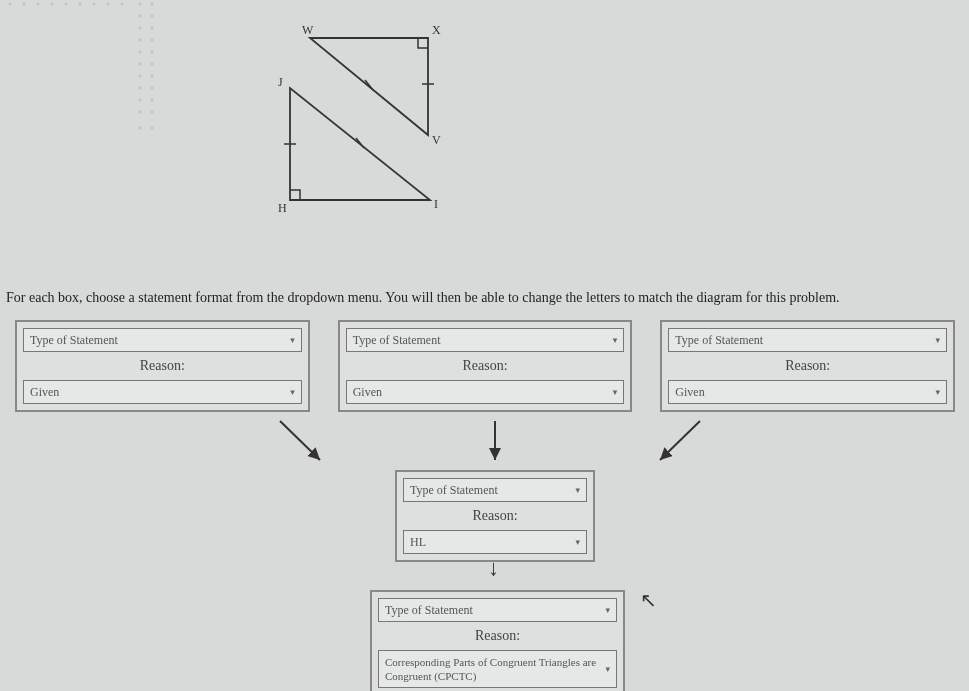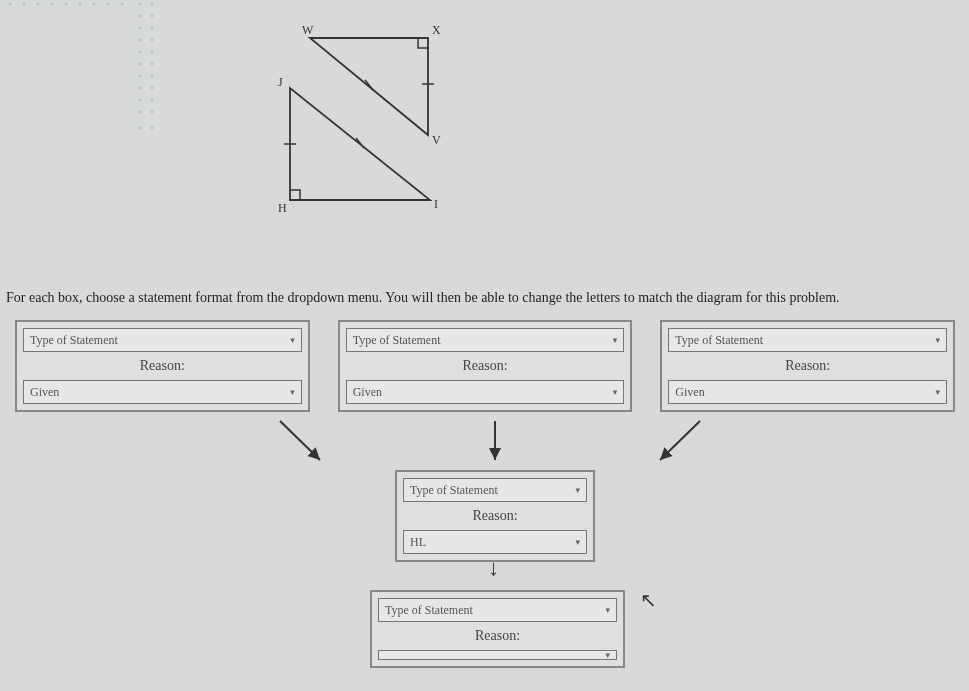--- a/index.html
+++ b/index.html
@@ -254,16 +254,17 @@
 <div class="cursor-icon">↖</div>
 
 <div class="box5-wrap">
   <div class="proof-box">
     <div class="dropdown">
       <span>Type of Statement</span>
       <span class="caret">▾</span>
     </div>
     <div class="reason-label">Reason:</div>
     <div class="dropdown multi">
+      <span>Corresponding Parts of Congruent Triangles are Congruent (CPCTC)</span>
       <span class="caret">▾</span>
     </div>
   </div>
 </div>
 
 </body></html>

